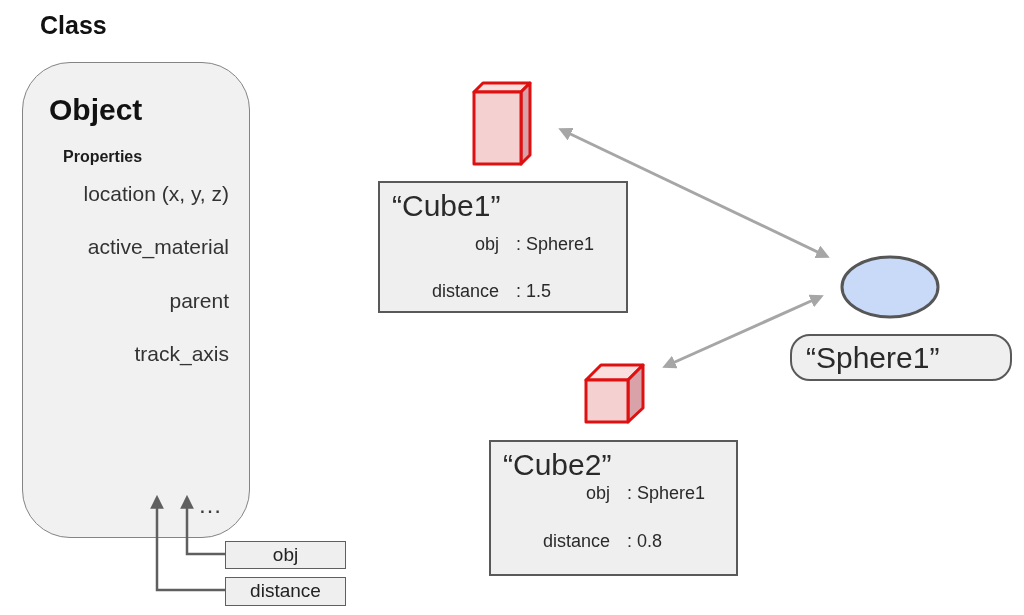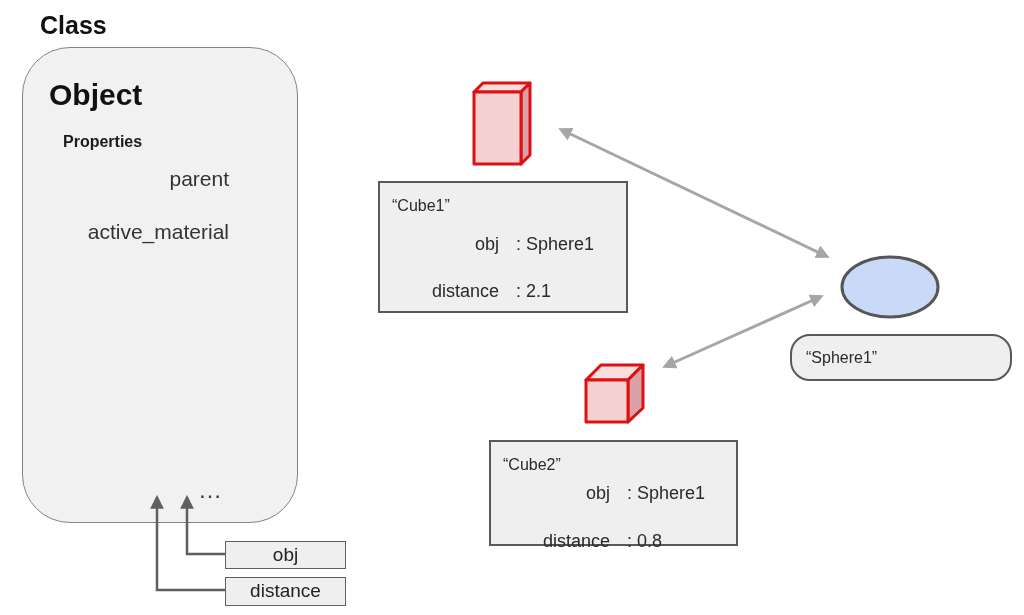--- a/index.html
+++ b/index.html
@@ -7,21 +7,21 @@
     position:relative;width:1024px;height:615px;overflow:hidden;
     background:var(--canvas-bg,#fff);
     font-family:"Liberation Sans",sans-serif;
     color:#2d2d2d;
   }
   .abs{position:absolute;}
   .title{
     left:40px;top:8px;font-size:25px;font-weight:bold;color:#111;line-height:34px;
   }
   .class-box{
-    left:22px;top:47px;width:276px;height:476px;
+    left:22px;top:62px;width:228px;height:476px;
     background:var(--box-fill,#f1f1f1);
     border:1.5px solid var(--box-border,#848484);
     border-radius:48px;box-sizing:border-box;
   }
   .obj-heading{
     position:absolute;left:26px;top:31px;font-size:30px;font-weight:bold;color:#111;line-height:32px;
   }
   .props-heading{
     position:absolute;left:40px;top:84px;font-size:16px;font-weight:bold;color:#1c1c1c;line-height:20px;
   }
@@ -41,24 +41,24 @@
     font-size:19px;color:#222;
   }
   .tag-obj{left:225px;top:541px;width:121px;height:28px;line-height:25px;}
   .tag-distance{left:225px;top:577px;width:121px;height:29px;line-height:26px;}
   .label-box{
     background:var(--label-fill,#efefef);
     border:2px solid var(--label-border2,#595959);
     box-sizing:border-box;
   }
   .cube1-label{left:378px;top:181px;width:250px;height:132px;}
-  .cube2-label{left:489px;top:440px;width:249px;height:106px;padding-left:20px;}
+  .cube2-label{left:489px;top:440px;width:249px;height:136px;padding-left:20px;}
   .sphere-label{left:790px;top:334px;width:222px;height:47px;border-radius:20px;}
   .inst-name{
-    position:absolute;left:12px;top:10px;font-size:16px;color:#2a2a2a;line-height:26px;white-space:nowrap;
+    position:absolute;left:12px;top:10px;font-size:30px;color:#2a2a2a;line-height:26px;white-space:nowrap;
   }
   .sphere-label .inst-name{top:9px;left:14px;}
   .row{position:absolute;left:0;width:100%;display:flex;font-size:18px;line-height:21px;color:#2a2a2a;}
   .row .k{flex:0 0 119px;text-align:right;}
   .row .v{margin-left:17px;text-align:left;}
   .cube1-label .row1{top:51px;}
   .cube1-label .row2{top:98px;}
   .cube2-label .row1{top:41px;}
   .cube2-label .row2{top:89px;}
   .shape-layer{position:absolute;left:0;top:0;pointer-events:none;}
@@ -76,38 +76,40 @@
 <body>
 
 <div class="canvas">
 
   <div class="abs title">Class</div>
 
   <div class="abs class-box">
     <div class="obj-heading">Object</div>
     <div class="props-heading">Properties</div>
     <div class="props-list">
+      <div class="prop">location (x, y, z)</div>
+      <div class="prop">active_material</div>
       <div class="prop">parent</div>
-      <div class="prop">active_material</div>
+      <div class="prop">track_axis</div>
     </div>
     <div class="class-more">…</div>
   </div>
 
   <div class="abs tag-box tag-obj">obj</div>
   <div class="abs tag-box tag-distance">distance</div>
 
   <div class="abs label-box cube1-label">
     <div class="inst-name">“Cube1”</div>
     <div class="row row1">
       <span class="k">obj</span>
       <span class="v">: Sphere1</span>
     </div>
     <div class="row row2">
       <span class="k">distance</span>
-      <span class="v">: 2.1</span>
+      <span class="v">: 1.5</span>
     </div>
   </div>
 
   <div class="abs label-box cube2-label">
     <div class="inst-name">“Cube2”</div>
     <div class="row row1">
       <span class="k">obj</span>
       <span class="v">: Sphere1</span>
     </div>
     <div class="row row2">

